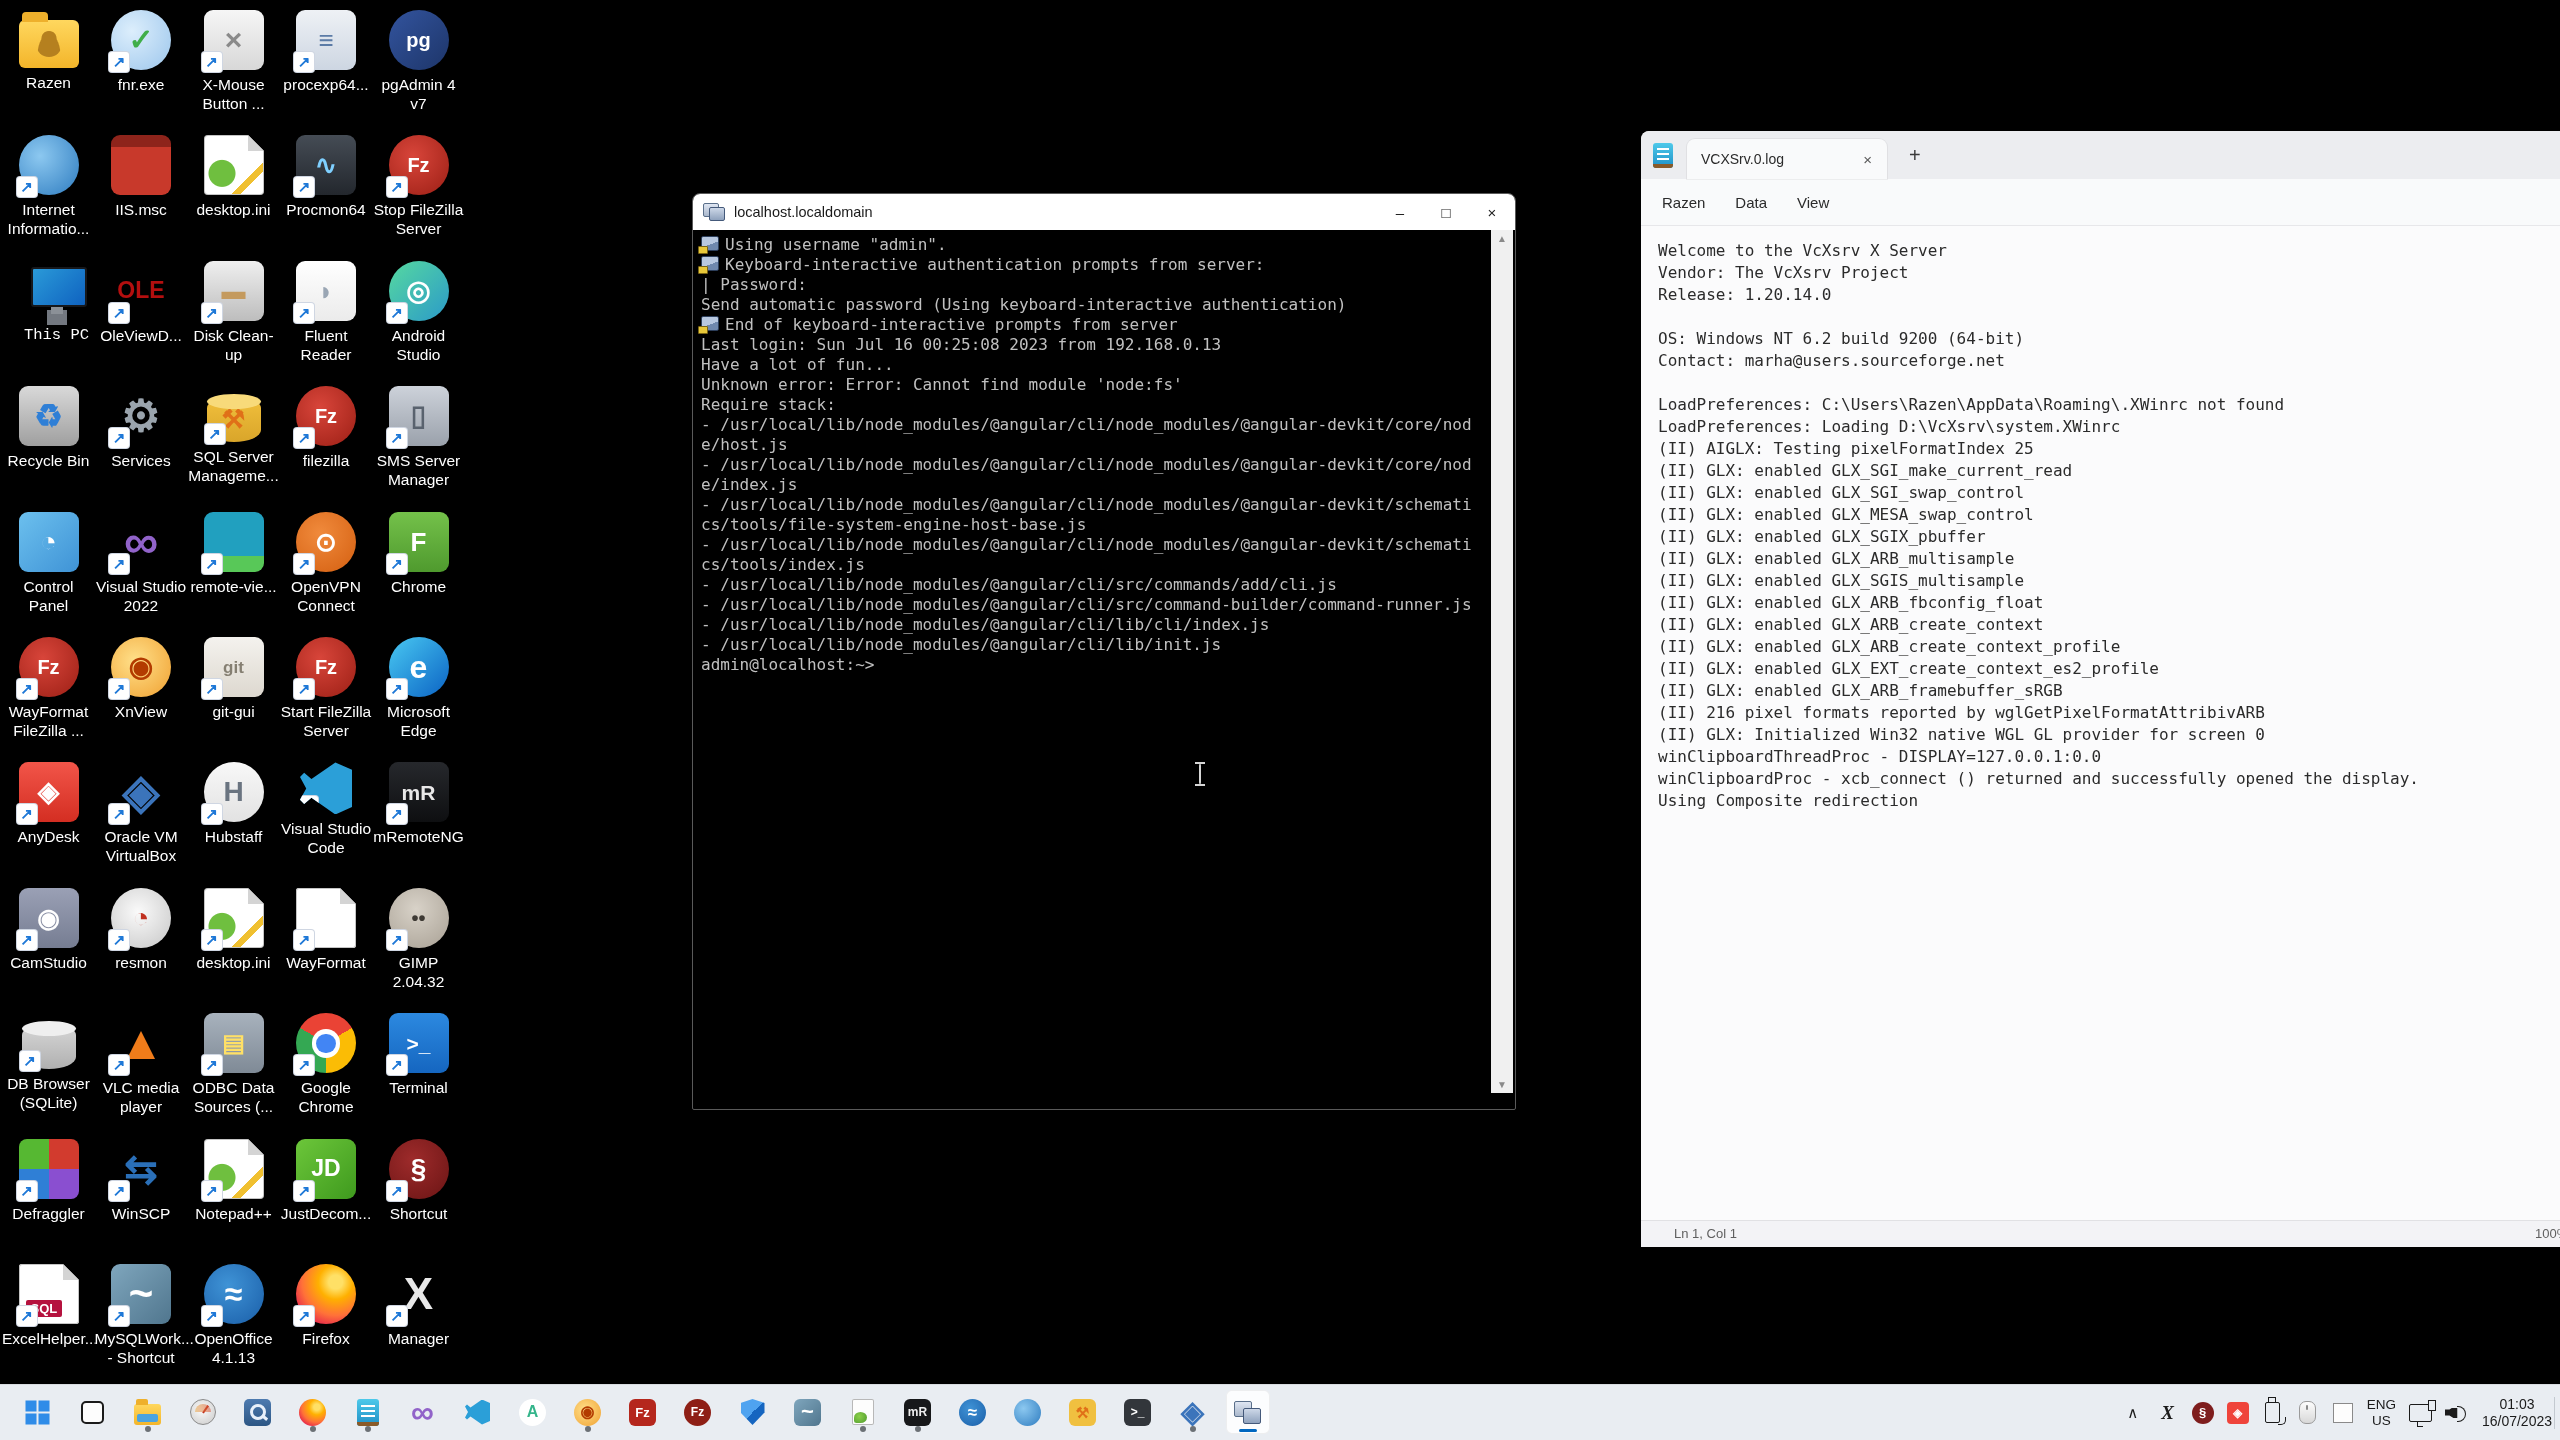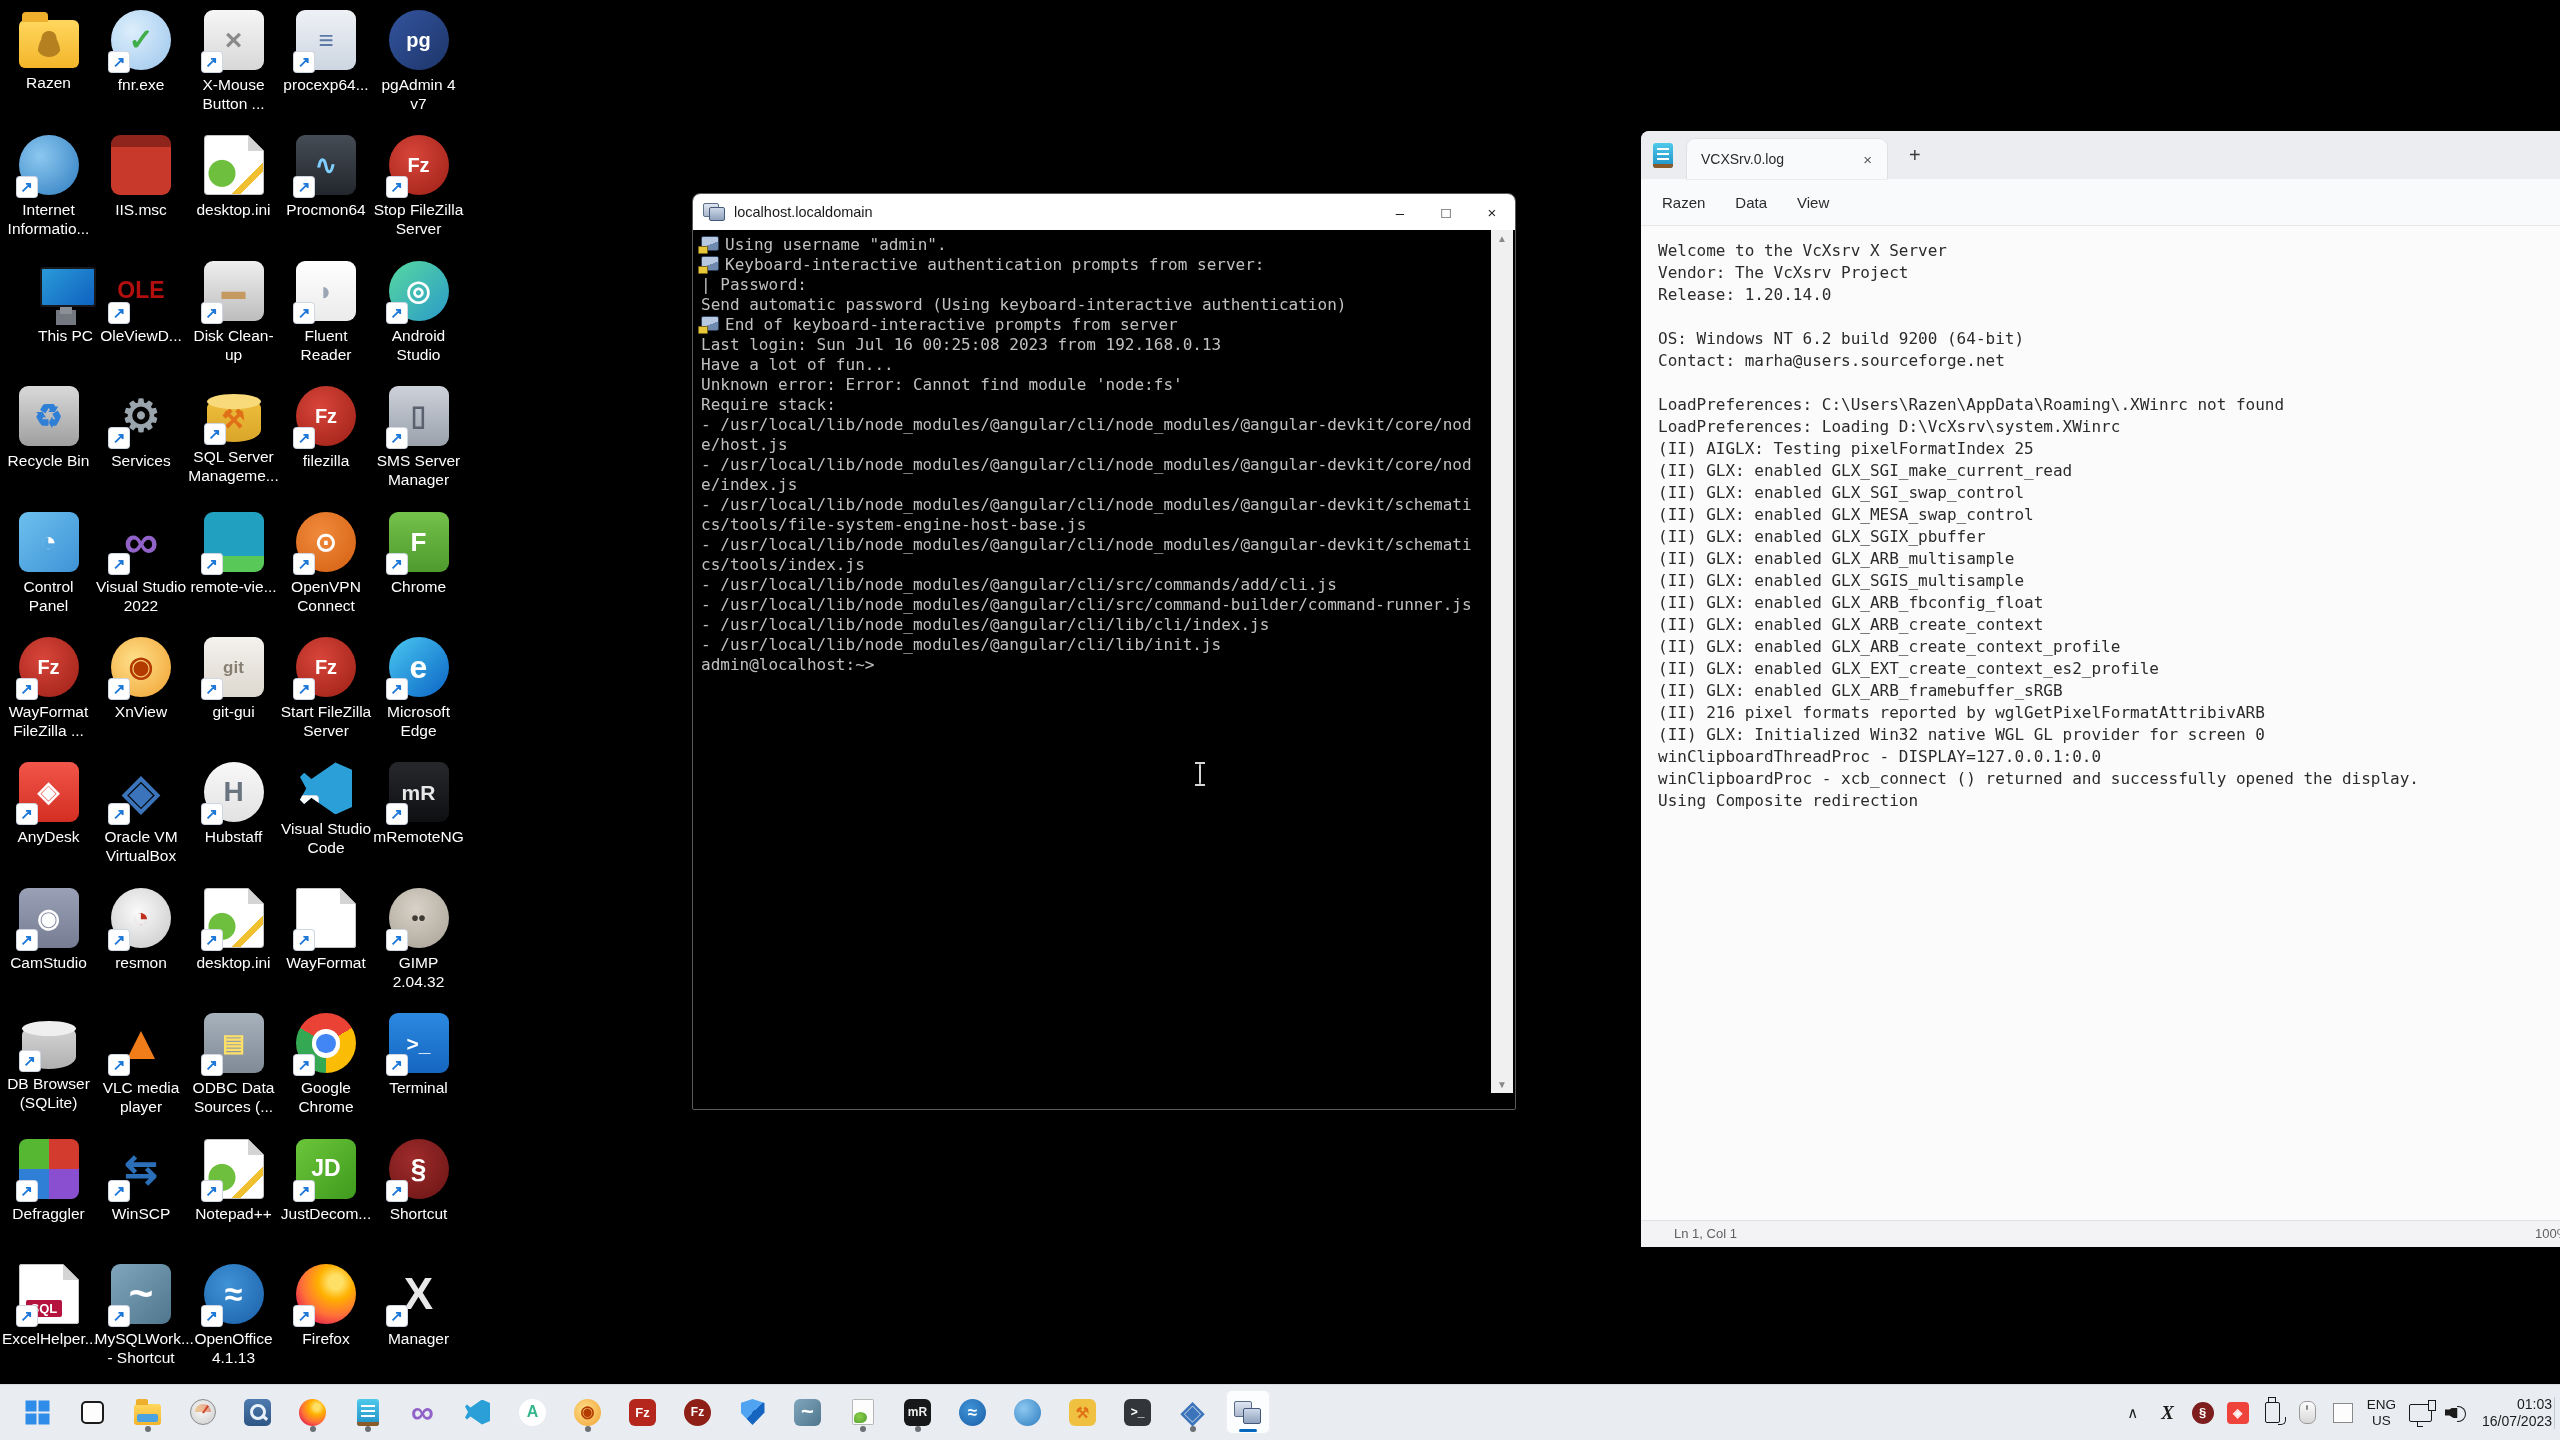--- a/index.html
+++ b/index.html
@@ -198,21 +198,21 @@
   .g-netmon::before{content:"";position:absolute;right:-5px;top:-5px;width:6px;height:9px;
       border:1.5px solid #1b1b1b;background:#e9edf2;}
   .g-netmon::after{content:"";position:absolute;left:7px;bottom:-6px;width:5px;height:4px;
       border-left:1.5px solid #1b1b1b;border-bottom:1.5px solid #1b1b1b;}
   .g-speaker{width:22px;height:20px;position:relative;}
   .g-speaker::before{content:"";position:absolute;left:0;top:5px;width:13px;height:10px;
       background:#1b1b1b;clip-path:polygon(0 20%,35% 20%,95% -30%,95% 130%,35% 80%,0 80%);}
   .g-speaker::after{content:"";position:absolute;right:1px;top:3px;width:8px;height:14px;
       border:1.6px solid #1b1b1b;border-left:none;border-radius:0 10px 10px 0;}
   .clock{flex-direction:column;font-size:14px;color:#1b1b1b;line-height:17px;text-align:right;
-      align-items:flex-end;margin-left:2px;}
+      margin-left:2px;}
   #show-desktop{position:absolute;right:0;top:12px;width:5px;height:32px;border-left:1px solid #c3c9d0;}
 
   
   #ibeam{position:absolute;left:1199px;top:762px;width:2px;height:24px;background:#d6d6d6;
       box-shadow:0 0 2px #000;}
   #ibeam::before,#ibeam::after{content:"";position:absolute;left:-4px;width:10px;height:2px;
       background:#d6d6d6;box-shadow:0 0 2px #000;}
   #ibeam::before{top:0;}
   #ibeam::after{bottom:0;}
 </style>
@@ -274,21 +274,21 @@
         </div>
         <div class="icon-label">Procmon64</div>
       </div>
       <div class="icon-cell" style="left: 372px; top: 135.4px;">
         <div class="tile t-circle" style="background: radial-gradient(circle at 40% 35%, rgb(216, 69, 58), rgb(156, 31, 21));">
           <span class="glyph" style="color: rgb(255, 255, 255); font-size: 20px;">Fz</span>
           <span class="sc">↗</span>
         </div>
         <div class="icon-label">Stop FileZilla Server</div>
       </div>
-      <div class="icon-cell" style="left: 19px; top: 260.8px;">
+      <div class="icon-cell" style="left: 10px; top: 260.8px; font-family: Liberation Mono, monospace;">
         <div class="tile t-monitor"></div>
         <div class="icon-label">This PC</div>
       </div>
       <div class="icon-cell" style="left: 94.5px; top: 260.8px;">
         <div class="tile t-none">
           <span class="glyph" style="color: rgb(180, 15, 15); font-size: 23px;">OLE</span>
           <span class="sc">↗</span>
         </div>
         <div class="icon-label">OleViewD...</div>
       </div>

